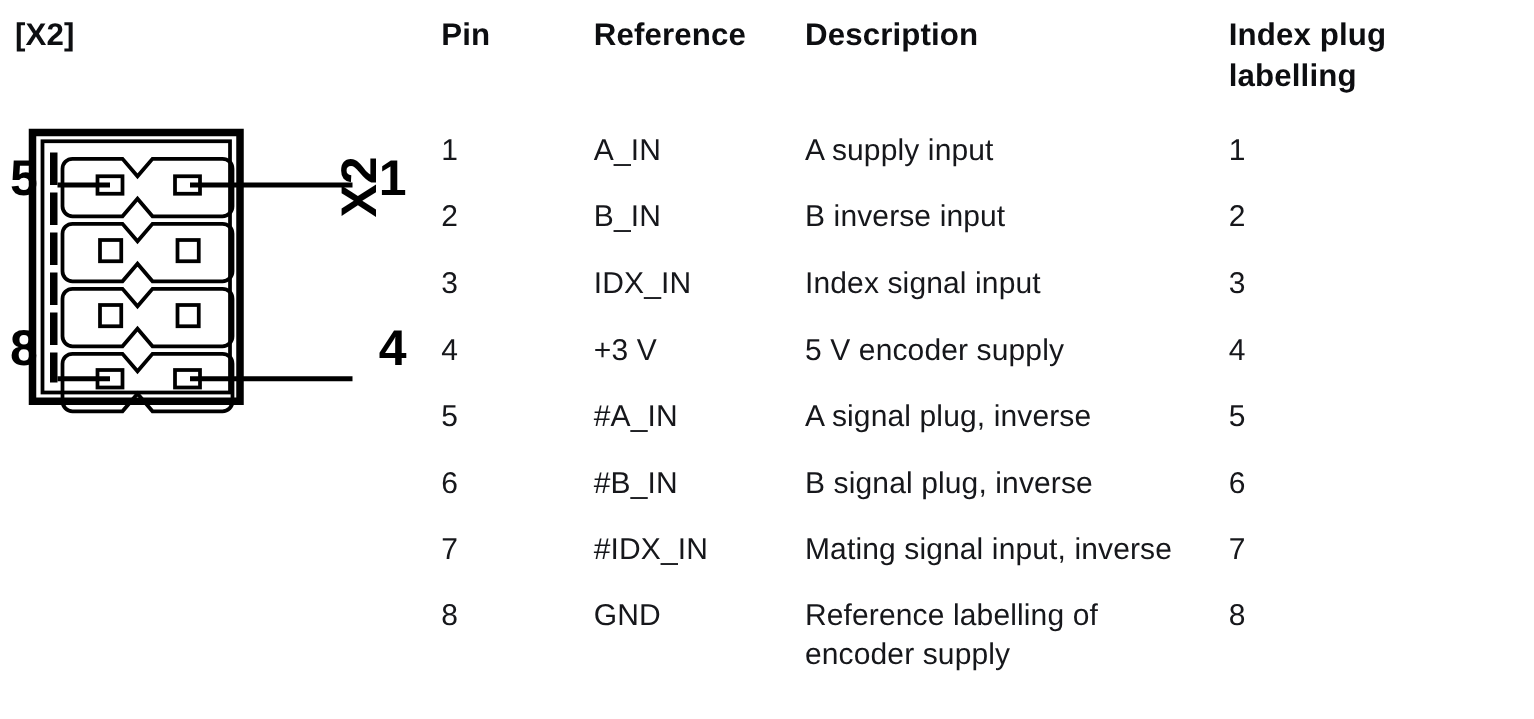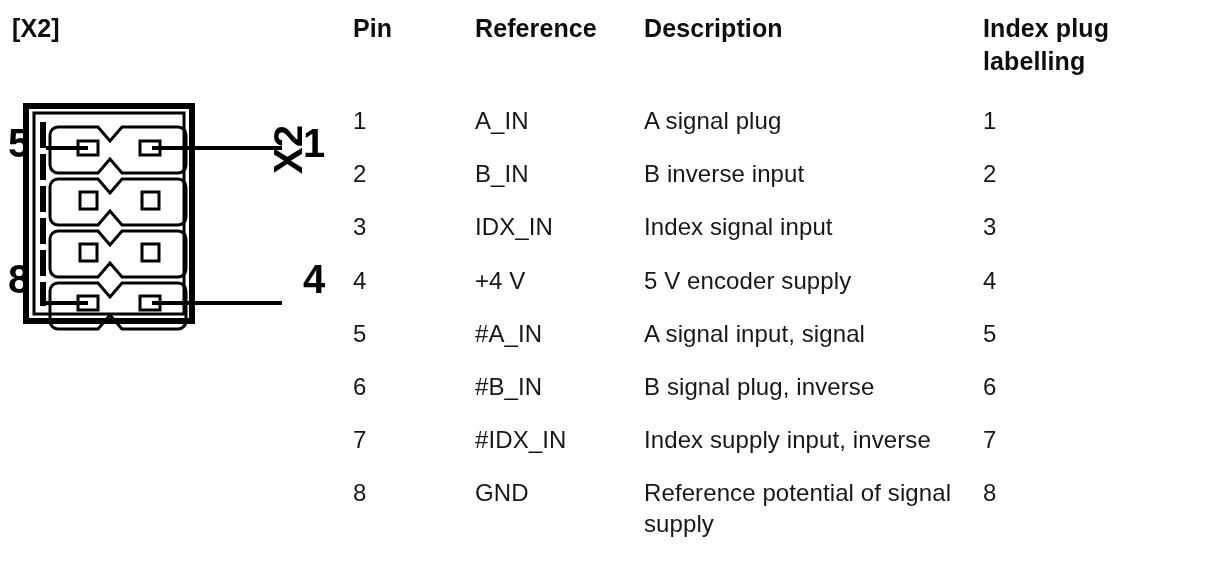--- a/index.html
+++ b/index.html
@@ -188,21 +188,21 @@
           </div>
         </td>
 
         <td class="vrule-l thickrule-t" style="height:52px;">
           <div class="cell-inner">1</div>
         </td>
         <td class="vrule-l thickrule-t">
           <div class="cell-inner">A_IN</div>
         </td>
         <td class="vrule-l thickrule-t">
-          <div class="cell-inner">A signal plug</div>
+          <div class="cell-inner">A supply input</div>
         </td>
         <td class="vrule-l thickrule-t">
           <div class="cell-inner">1</div>
         </td>
       </tr>
 
       <tr>
         <td class="vrule-l hrule-t" style="height:52px;">
           <div class="cell-inner">2</div>
         </td>
@@ -230,39 +230,39 @@
         <td class="vrule-l hrule-t">
           <div class="cell-inner">3</div>
         </td>
       </tr>
 
       <tr>
         <td class="vrule-l hrule-t" style="height:52px;">
           <div class="cell-inner">4</div>
         </td>
         <td class="vrule-l hrule-t">
-          <div class="cell-inner">+4 V</div>
+          <div class="cell-inner">+3 V</div>
         </td>
         <td class="vrule-l hrule-t">
           <div class="cell-inner">5 V encoder supply</div>
         </td>
         <td class="vrule-l hrule-t">
           <div class="cell-inner">4</div>
         </td>
       </tr>
 
       <tr>
         <td class="vrule-l hrule-t" style="height:52px;">
           <div class="cell-inner">5</div>
         </td>
         <td class="vrule-l hrule-t">
           <div class="cell-inner">#A_IN</div>
         </td>
         <td class="vrule-l hrule-t">
-          <div class="cell-inner">A signal input, signal</div>
+          <div class="cell-inner">A signal plug, inverse</div>
         </td>
         <td class="vrule-l hrule-t">
           <div class="cell-inner">5</div>
         </td>
       </tr>
 
       <tr>
         <td class="vrule-l hrule-t" style="height:52px;">
           <div class="cell-inner">6</div>
         </td>
@@ -278,36 +278,36 @@
       </tr>
 
       <tr>
         <td class="vrule-l hrule-t" style="height:52px;">
           <div class="cell-inner">7</div>
         </td>
         <td class="vrule-l hrule-t">
           <div class="cell-inner">#IDX_IN</div>
         </td>
         <td class="vrule-l hrule-t">
-          <div class="cell-inner">Index supply input, inverse</div>
+          <div class="cell-inner">Mating signal input, inverse</div>
         </td>
         <td class="vrule-l hrule-t">
           <div class="cell-inner">7</div>
         </td>
       </tr>
 
       <tr>
         <td class="vrule-l hrule-t thickrule-b" style="height:105px;">
           <div class="cell-inner">8</div>
         </td>
         <td class="vrule-l hrule-t thickrule-b">
           <div class="cell-inner">GND</div>
         </td>
         <td class="vrule-l hrule-t thickrule-b">
-          <div class="cell-inner">Reference potential of signal supply</div>
+          <div class="cell-inner">Reference labelling of encoder supply</div>
         </td>
         <td class="vrule-l hrule-t thickrule-b">
           <div class="cell-inner">8</div>
         </td>
       </tr>
 
     </tbody>
   </table>
 </div>
 

